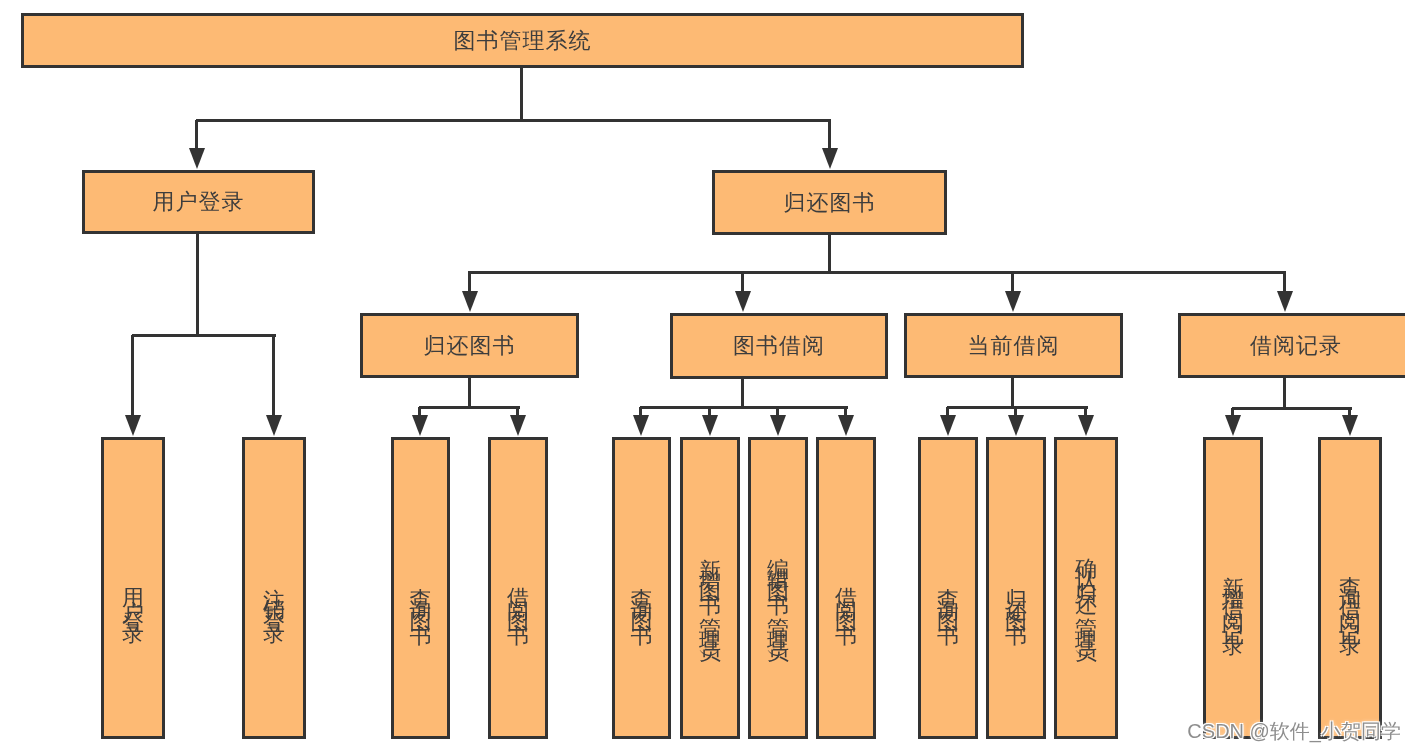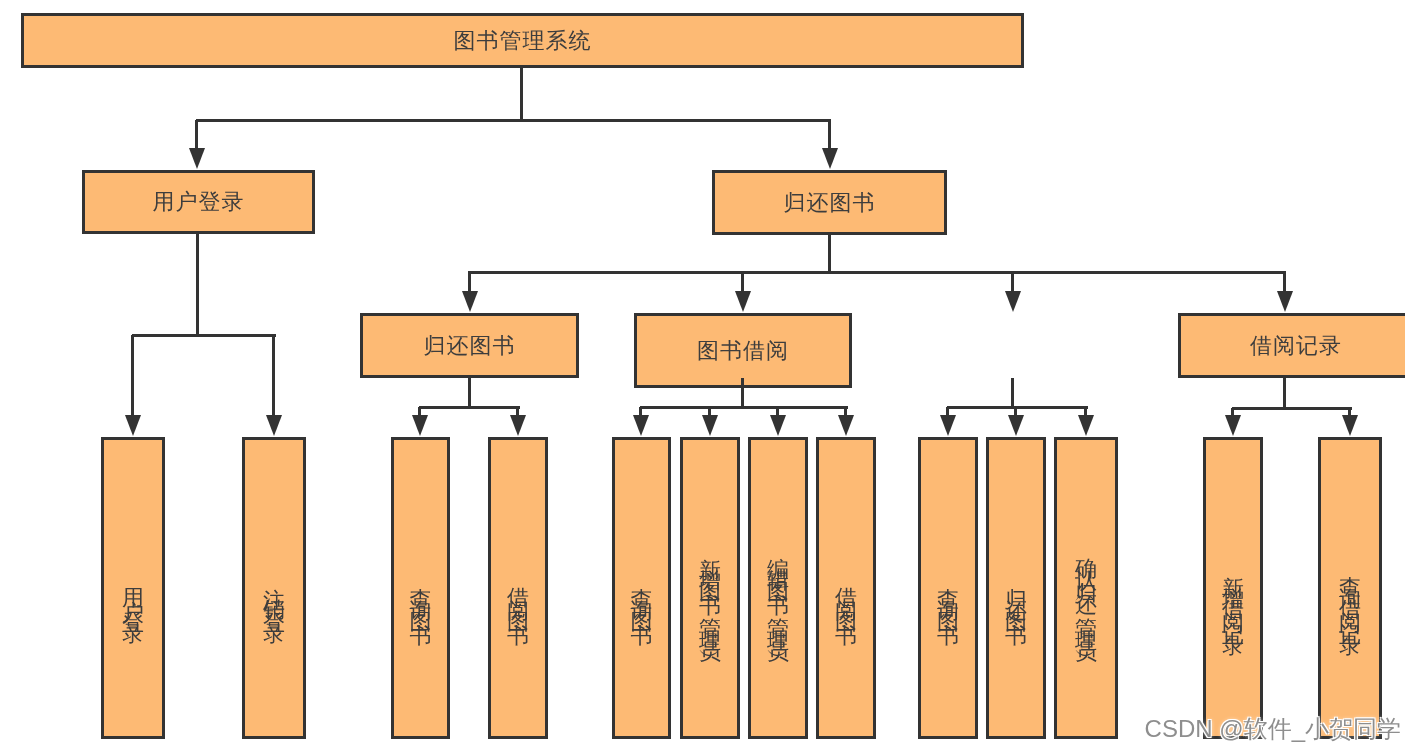--- a/index.html
+++ b/index.html
@@ -16,21 +16,21 @@
     writing-mode:vertical-rl;text-orientation:mixed;line-height:1;
     font-size:22px;letter-spacing:12px;margin-bottom:-12px;white-space:nowrap;
   }
   .vl{position:absolute;width:3px;background:#333333;}
   .hln{position:absolute;height:3px;background:#333333;}
   .ds{position:absolute;width:3px;background:#333333;}
   .ah{position:absolute;width:0;height:0;
       border-left:8px solid transparent;border-right:8px solid transparent;
       border-top:21px solid #333333;}
   .watermark{
-    position:absolute;right:4px;bottom:2px;font-size:24px;color:#8e8e8e;z-index:5;
+    position:absolute;right:4px;bottom:2px;font-size:20px;color:#8e8e8e;z-index:5;
     text-shadow:-1px -1px 0 #fff,1px -1px 0 #fff,-1px 1px 0 #fff,1px 1px 0 #fff,0 0 4px #fff;
     white-space:nowrap;
   }
 </style>
 </head>
 <body>
 
 <div class="stage">
 
   <div class="node" style="left:21px;top:13px;width:1003px;height:55px">
@@ -40,22 +40,25 @@
   <div class="node" style="left:82px;top:170px;width:233px;height:64px">
     <span class="lbl">用户登录</span>
   </div>
   <div class="node" style="left:712px;top:170px;width:235px;height:65px">
     <span class="lbl">归还图书</span>
   </div>
 
   <div class="node" style="left:360px;top:313px;width:219px;height:65px">
     <span class="lbl">归还图书</span>
   </div>
-  <div class="node" style="left:634px;top:313px;width:218px;height:75px">
+  <div class="node" style="left:670px;top:313px;width:218px;height:66px">
     <span class="lbl">图书借阅</span>
+  </div>
+  <div class="node" style="left:904px;top:313px;width:219px;height:65px">
+    <span class="lbl">当前借阅</span>
   </div>
   <div class="node" style="left:1178px;top:313px;width:236px;height:65px">
     <span class="lbl">借阅记录</span>
   </div>
 
   <div class="node leaf" style="left:101px;top:437px;width:64px;height:302px">
     <span class="lbl">用户登录</span>
   </div>
   <div class="node leaf" style="left:242px;top:437px;width:64px;height:302px">
     <span class="lbl">注销登录</span>

